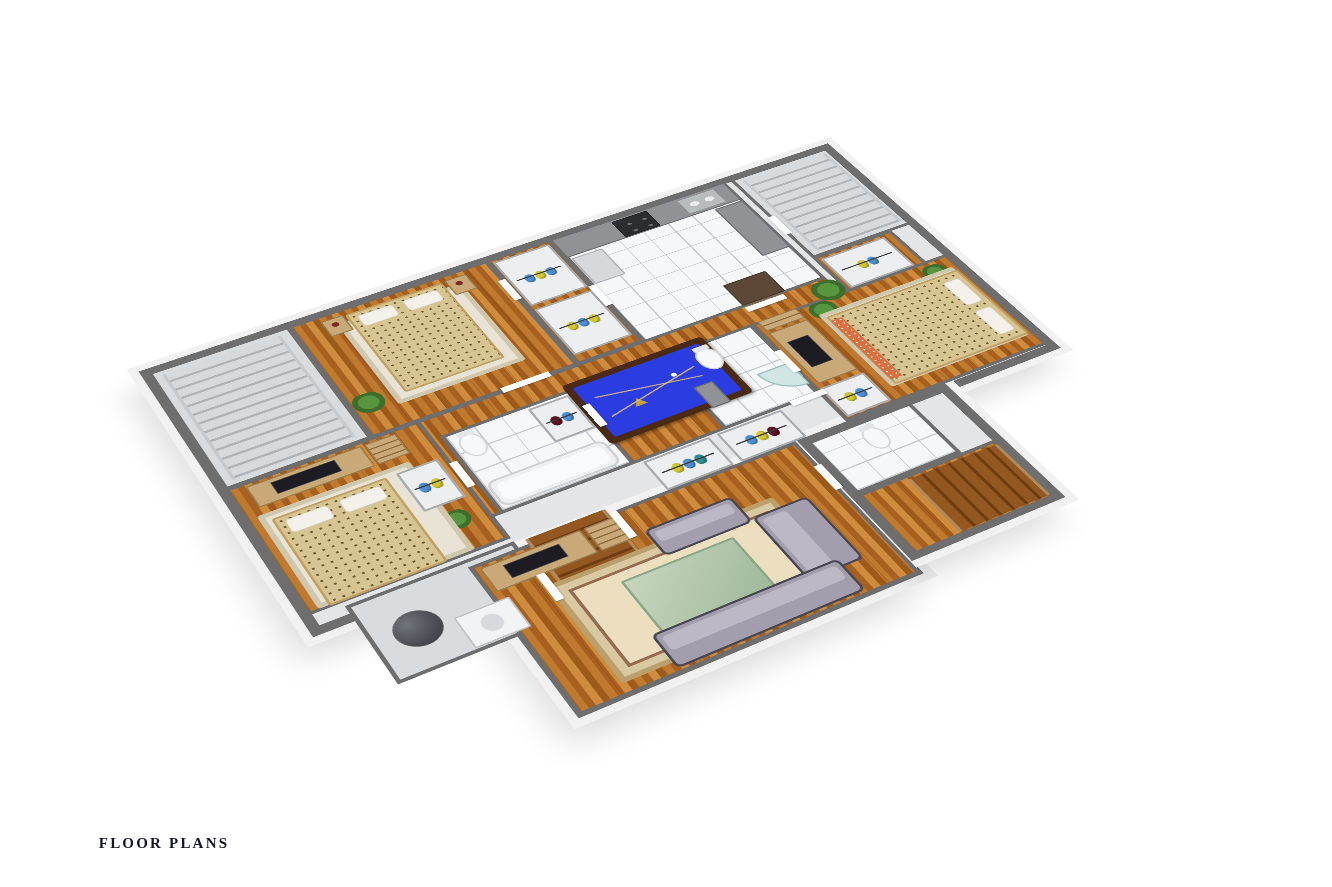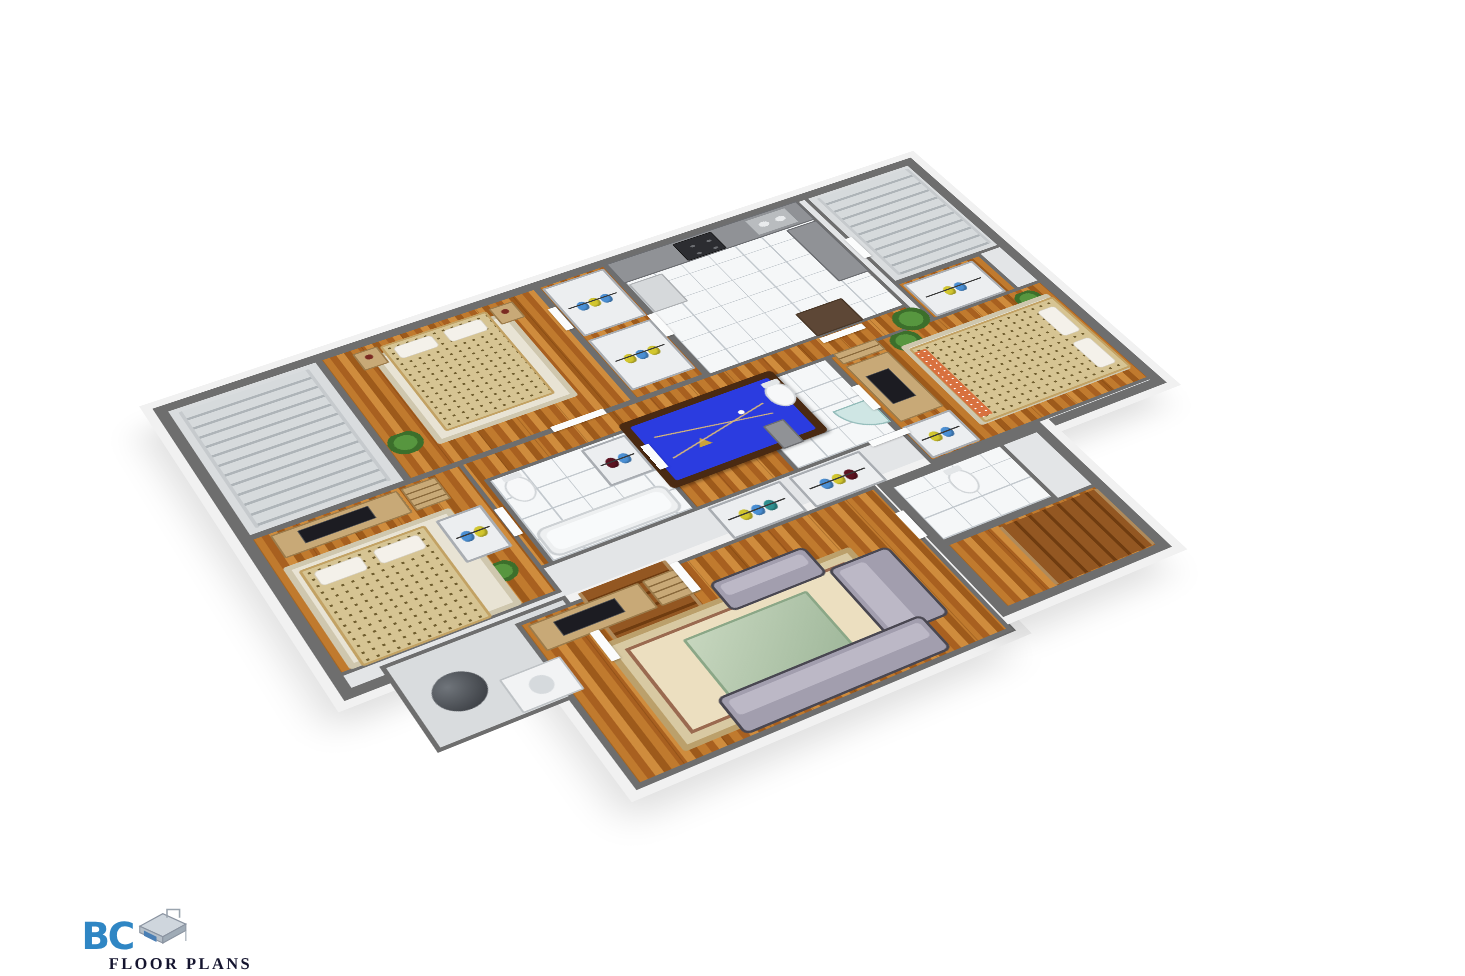--- a/index.html
+++ b/index.html
@@ -227,28 +227,15 @@
       <div class="box item it-door" style="left: 436px; top: 330px; width: 10px; height: 44px;"></div>
       <div class="box item it-door" style="left: 684px; top: 356px; width: 10px; height: 46px;"></div>
       <div class="box item it-door" style="left: 650px; top: 444px; width: 48px; height: 10px;"></div>
       <div class="box item it-door" style="left: 612px; top: 556px; width: 10px; height: 46px;"></div>
       <div class="box item it-door" style="left: 256px; top: 556px; width: 10px; height: 46px;"></div>
       <div class="box item it-door" style="left: 826px; top: 116px; width: 10px; height: 44px;"></div>
       <div class="box item it-door" style="left: 372px; top: 508px; width: 10px; height: 48px;"></div>
     </div>
 
   <div id="logo">
-    <div class="row">
-      <span class="bc">BC</span>
-      <span class="glyph">
-        <svg width="58" height="40" viewBox="0 0 60 42">
-          <polygon points="8,20 30,8 52,18 30,30" fill="#cfd6dd" stroke="#8a93a0" stroke-width="1"></polygon>
-          <polygon points="8,20 8,26 30,36 30,30" fill="#b6bfc8" stroke="#8a93a0" stroke-width="1"></polygon>
-          <polygon points="52,18 52,24 30,36 30,30" fill="#9fabb6" stroke="#8a93a0" stroke-width="1"></polygon>
-          <polygon points="12,24 24,30 24,35 12,29" fill="#4a7fb5"></polygon>
-          <polyline points="34,12 34,4 46,4 46,12" fill="none" stroke="#9aa4ae" stroke-width="1.5"></polyline>
-          <line x1="52" y1="24" x2="52" y2="34" stroke="#9aa4ae" stroke-width="1"></line>
-        </svg>
-      </span>
-    </div>
     <div class="sub">FLOOR PLANS</div>
   </div>
 </div>
 
 </body></html>

